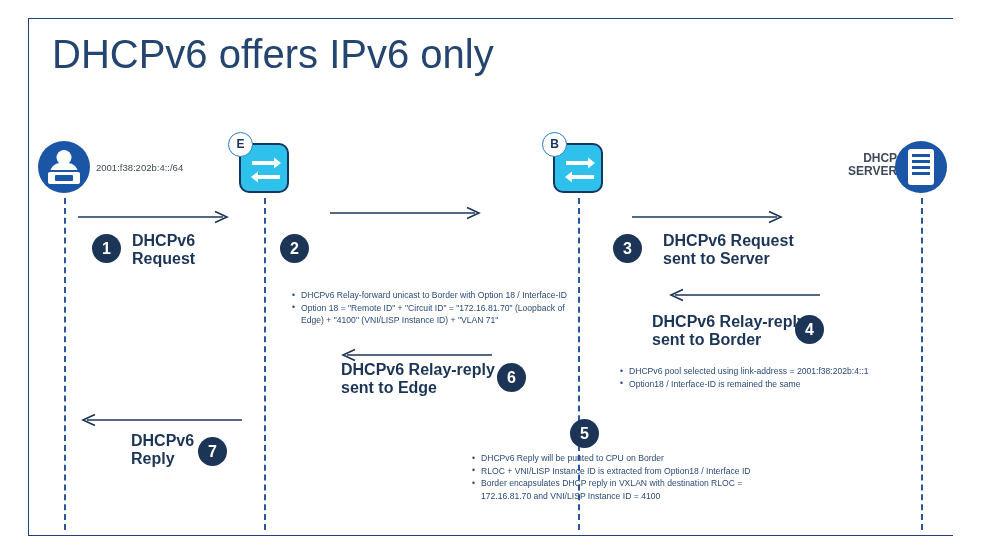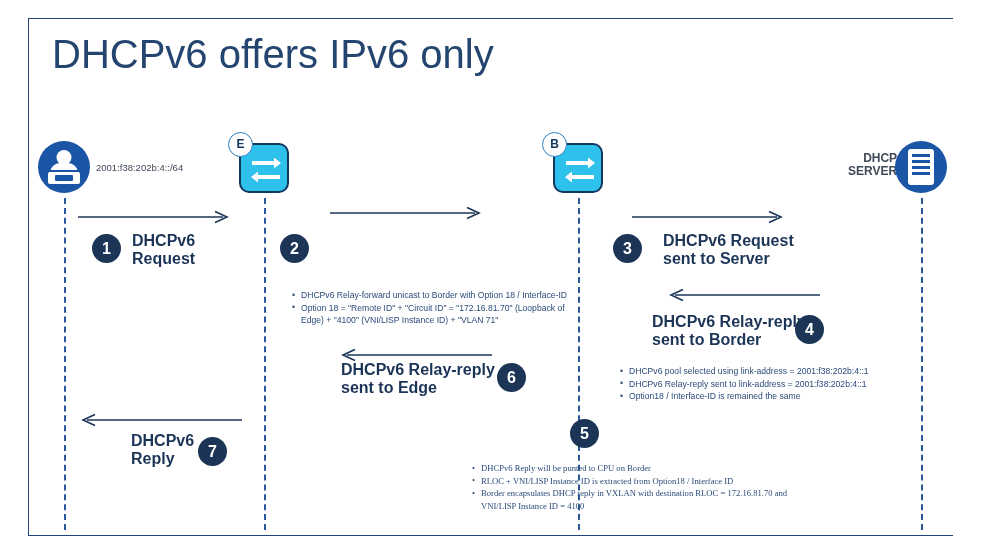--- a/index.html
+++ b/index.html
@@ -336,33 +336,32 @@
   </div>
 
   <div class="step-badge" style="left:795px; top:315px;">4</div>
   <div class="step-title" style="left:652px; top:313px;">
     <div>DHCPv6 Relay-reply</div>
     <div>sent to Border</div>
   </div>
   <div class="bullets" style="left:614px; top:359px; width:300px;">
     <ul>
       <li>DHCPv6 pool selected using link-address = 2001:f38:202b:4::1</li>
-      <li>DHCPv6 Relay-reply sent to link-address = 2001:f38:202b:4::1</li>
       <li>Option18 / Interface-ID is remained the same</li>
     </ul>
   </div>
 
   <div class="step-badge" style="left:497px; top:363px;">6</div>
   <div class="step-title" style="left:341px; top:361px;">
     <div>DHCPv6 Relay-reply</div>
     <div>sent to Edge</div>
   </div>
 
   <div class="step-badge" style="left:570px; top:419px;">5</div>
-  <div class="bullets" style="left:466px; top:456px; width:330px;font-family:Liberation Serif, serif;">
+  <div class="bullets" style="left:466px; top:446px; width:330px;">
     <ul>
       <li>DHCPv6 Reply will be punted to CPU on Border</li>
       <li>RLOC + VNI/LISP Instance ID is extracted from Option18 / Interface ID</li>
       <li class="wrap">Border encapsulates DHCP reply in VXLAN with destination RLOC = 172.16.81.70 and VNI/LISP Instance ID = 4100</li>
     </ul>
   </div>
 
   <div class="step-badge" style="left:198px; top:437px;">7</div>
   <div class="step-title" style="left:131px; top:432px;">
     <div>DHCPv6</div>

